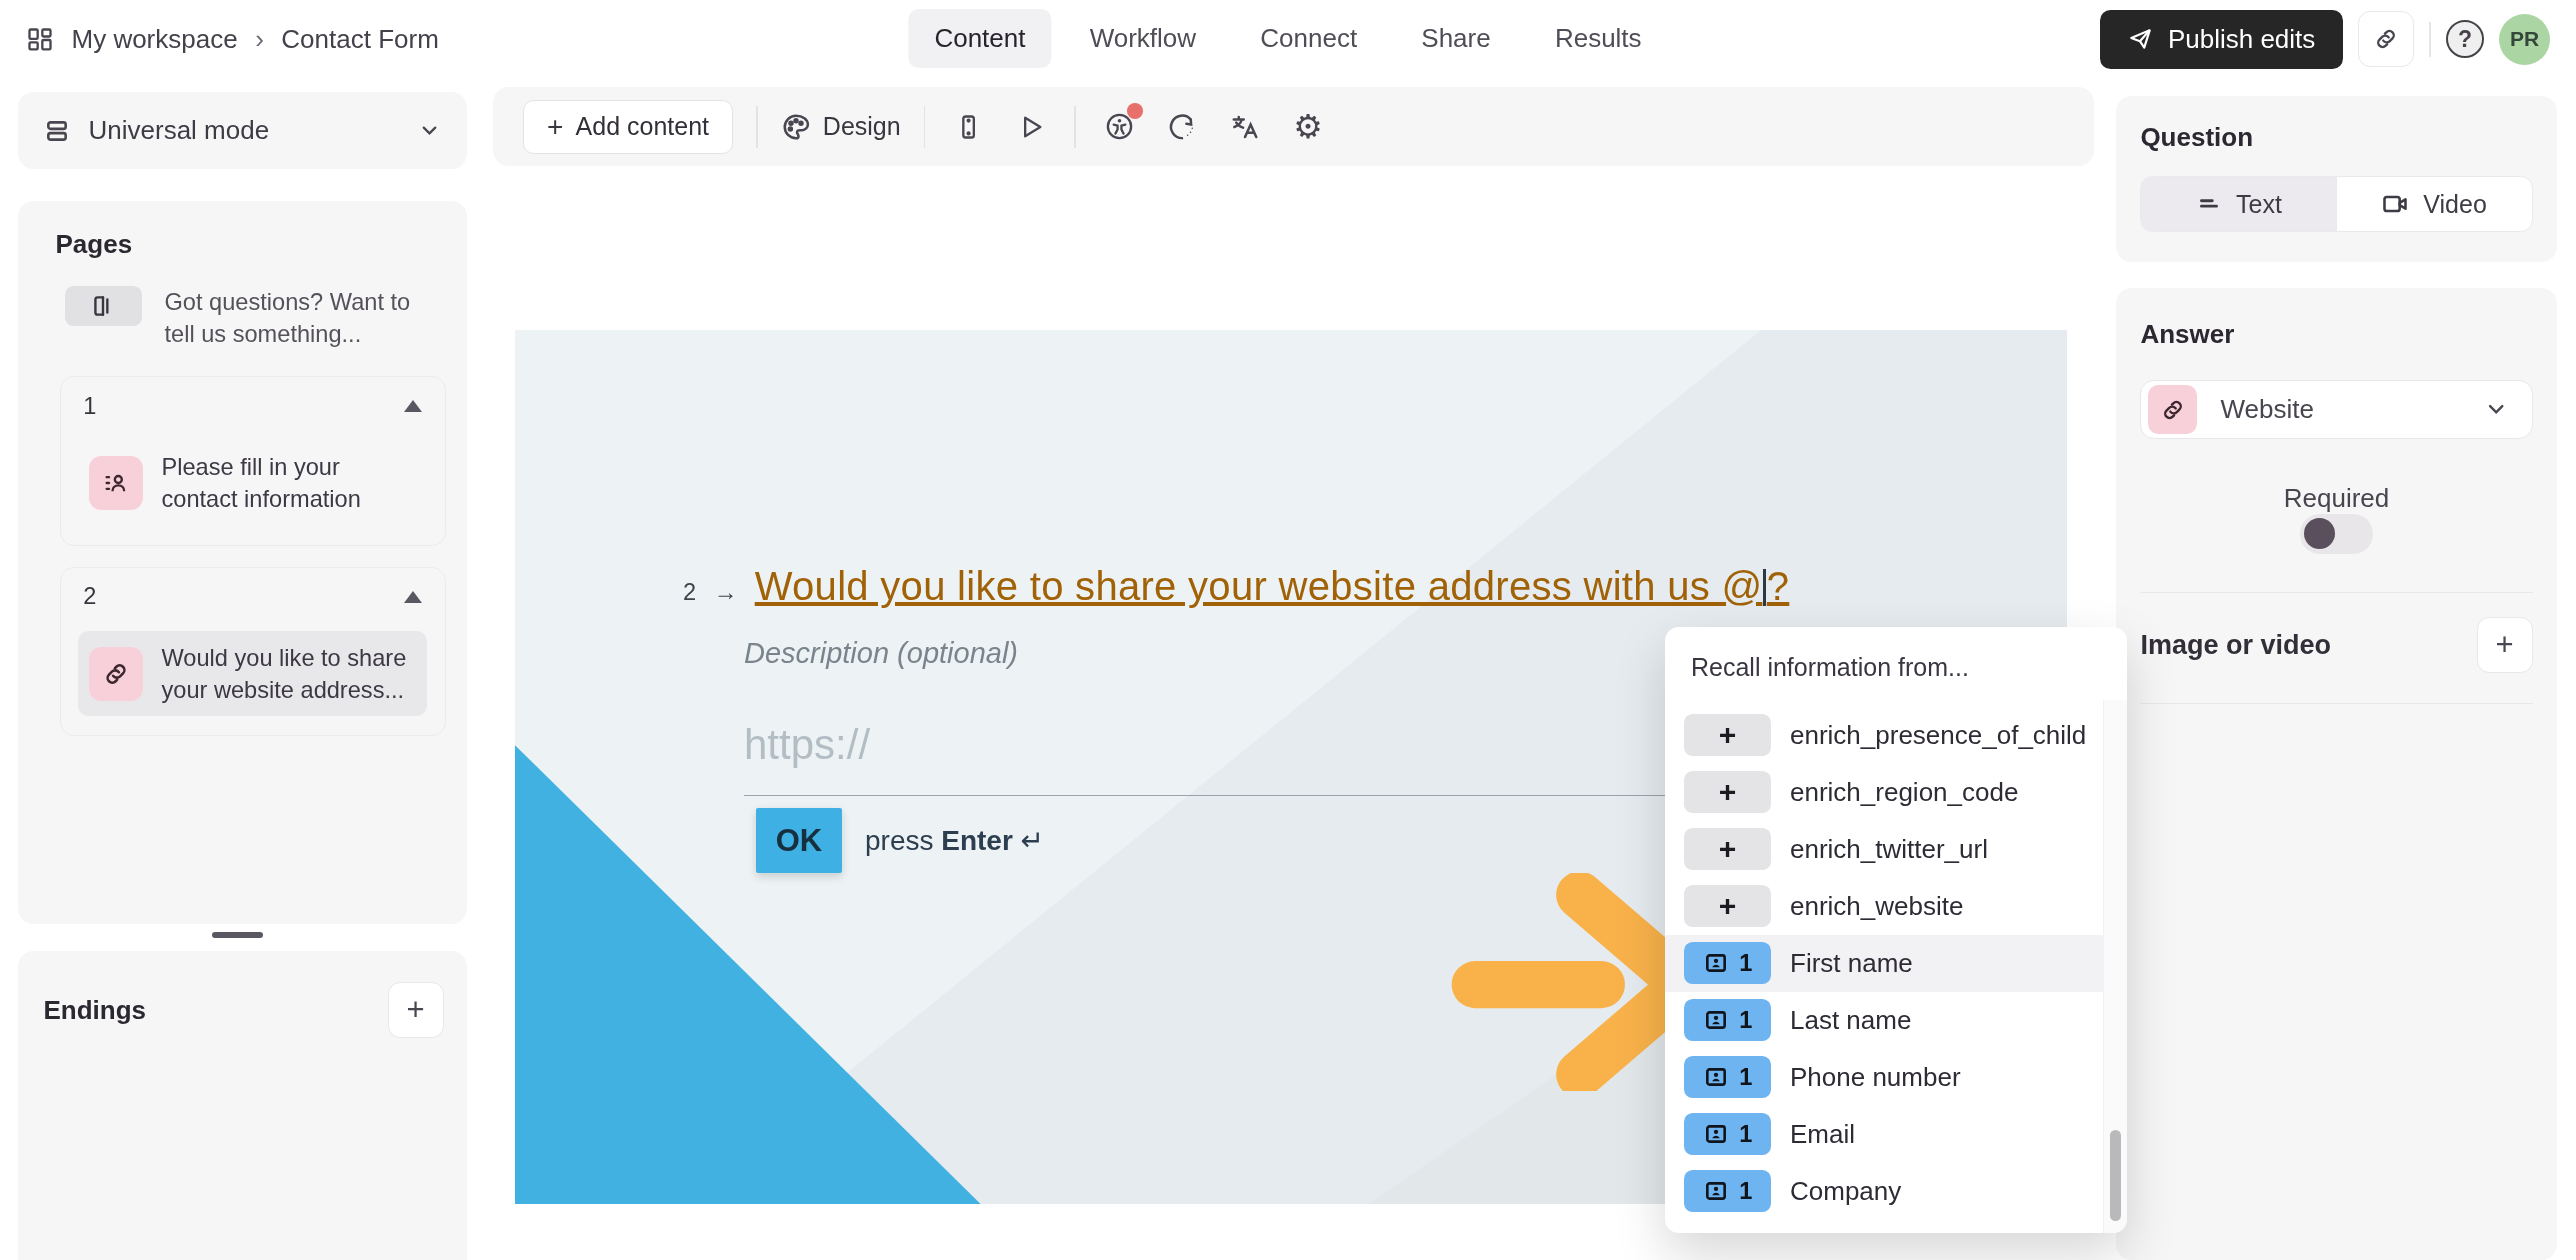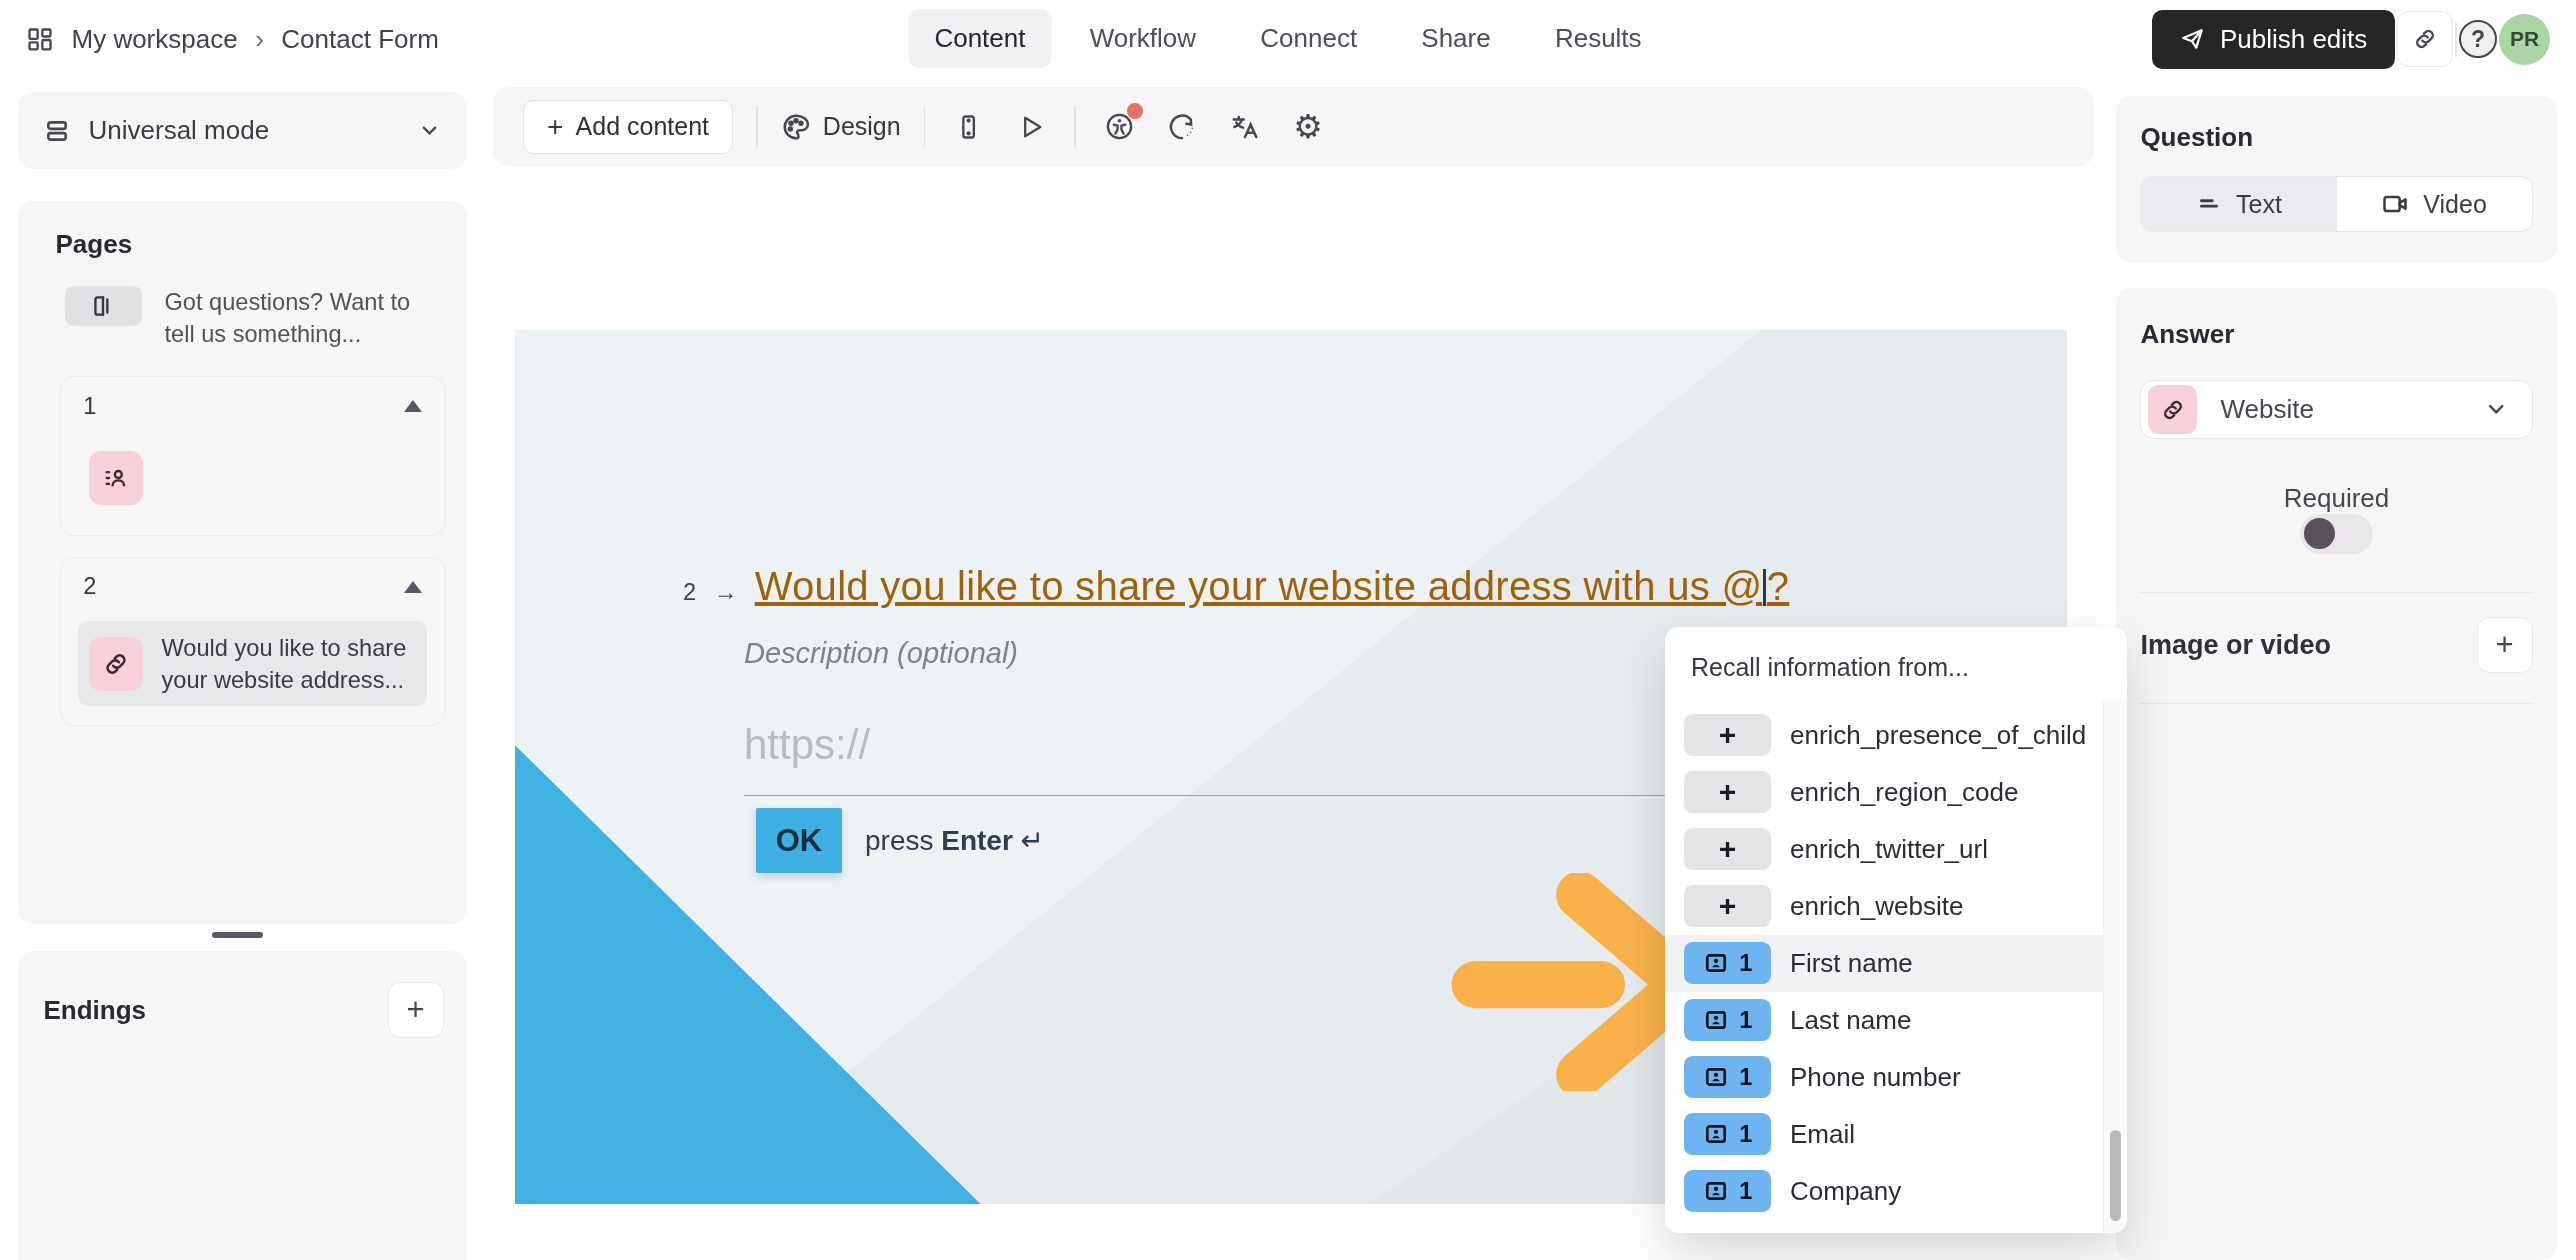--- a/index.html
+++ b/index.html
@@ -6,21 +6,21 @@
   body{background:#dddddd;font-family:"Liberation Sans",sans-serif;}
   .app{position:relative;width:2576px;height:1260px;background:#ffffff;overflow:hidden;color:#2e2a33;}
 
   
   .topbar{position:absolute;left:0;top:0;right:0;height:79px;display:flex;align-items:center;padding:0 26px;}
   .crumbs{display:flex;align-items:center;gap:17.5px;font-size:26px;color:#45414b;}
   .crumbs .sep{color:#6d6975;font-size:26px;}
   .tabs{position:absolute;left:50%;top:8.7px;transform:translateX(-50%);display:flex;align-items:center;gap:12.2px;}
   .tab{padding:14px 26px;border-radius:10.5px;font-size:26px;color:#514d57;background:transparent;border:0;cursor:pointer;}
   .tab.active{background:#f1f0f2;color:#28242d;font-weight:500;}
-  .top-right{position:absolute;right:26px;top:9.6px;display:flex;align-items:center;gap:2px;}
+  .top-right{position:absolute;right:26px;top:9.6px;display:flex;align-items:center;gap:15px;}
   .publish{display:flex;align-items:center;gap:14px;background:#262627;color:#fff;border-radius:10.5px;height:59px;padding:0 28px;font-size:26px;border:0;}
   .icon-btn{width:56px;height:56px;border-radius:12.2px;border:1.7px solid #e8e7e9;background:#fff;display:flex;align-items:center;justify-content:center;}
   .vdiv{width:1.7px;height:35px;background:#e5e4e7;}
   .help{width:38px;height:38px;border-radius:50%;border:2.6px solid #474249;display:flex;align-items:center;justify-content:center;font-size:23px;font-weight:700;color:#474249;}
   .avatar{width:51px;height:51px;border-radius:50%;background:#abd6a4;display:flex;align-items:center;justify-content:center;font-size:21px;font-weight:700;color:#35463a;}
 
   
   .card{background:#f6f6f7;border-radius:15.7px;}
   .mode-card{position:absolute;left:17.5px;top:92px;width:449px;height:77px;display:flex;align-items:center;gap:19px;padding:0 26px;}
   .mode-card .lbl{flex:1;font-size:26px;color:#3f3b44;}
@@ -198,20 +198,21 @@
       <div class="group-item">
         <div class="pink-badge">
           <span style="display:flex;">
             <svg width="28" height="28" viewBox="0 0 24 24" fill="none" stroke="#3c2630" stroke-width="2">
                 <circle cx="14" cy="9" r="3"></circle>
                 <path d="M9 19c0-3 2.2-5 5-5s5 2 5 5"></path>
                 <path d="M4 7h2M4 12h2M4 17h2" stroke-linecap="round"></path>
               </svg>
           </span>
         </div>
+        <div class="group-lbl">Please fill in your contact information</div>
       </div>
     </div>
 
     <div class="group">
       <div class="group-head">
         <span class="group-num">2</span>
         <span class="tri-up"></span>
       </div>
       <div class="group-item selected">
         <div class="pink-badge">

